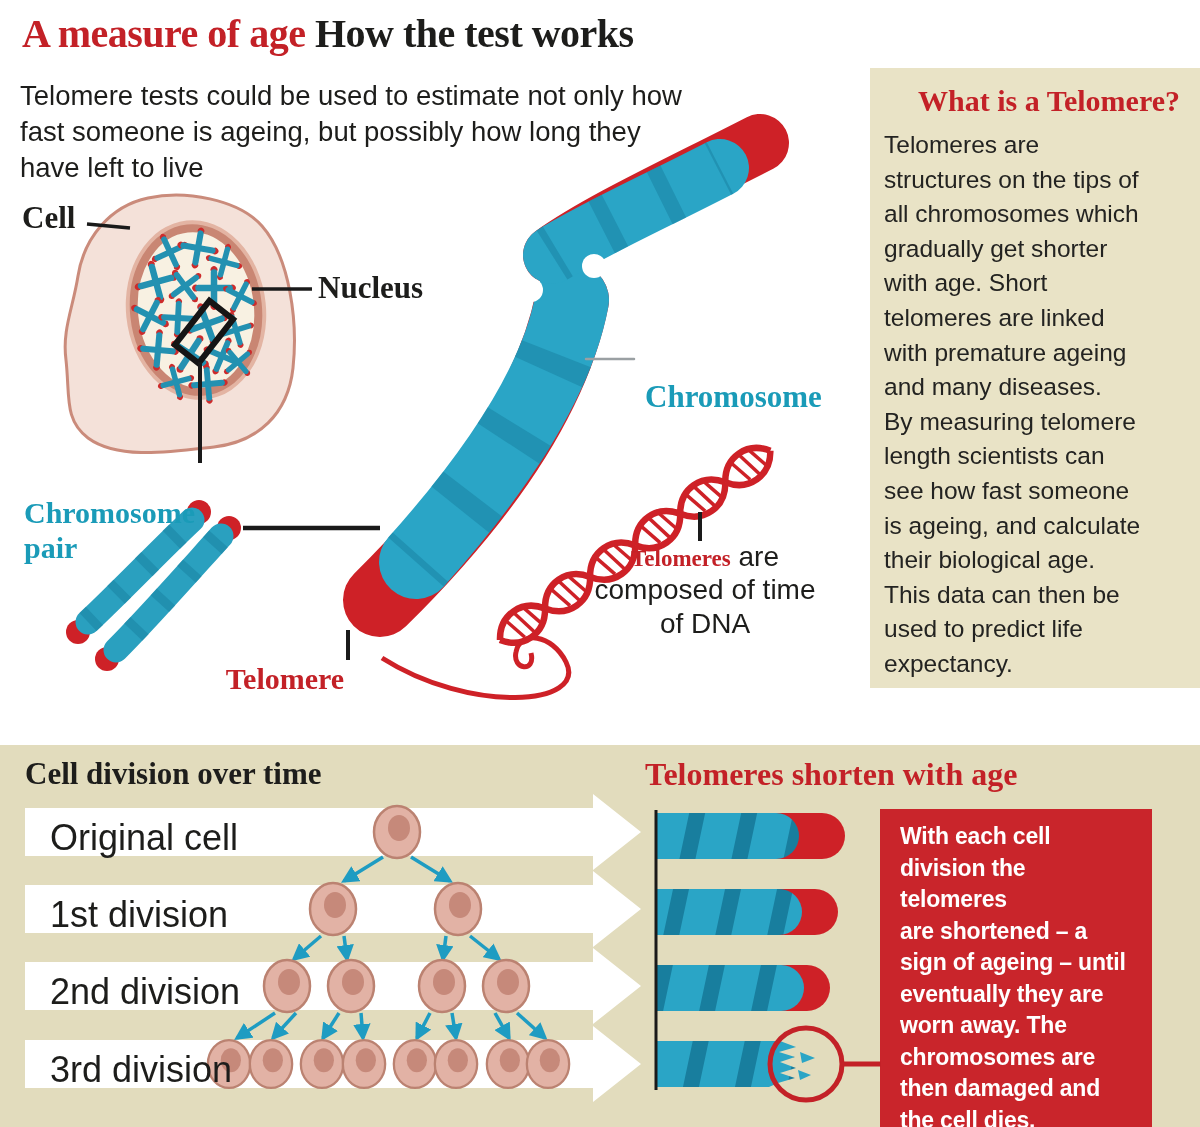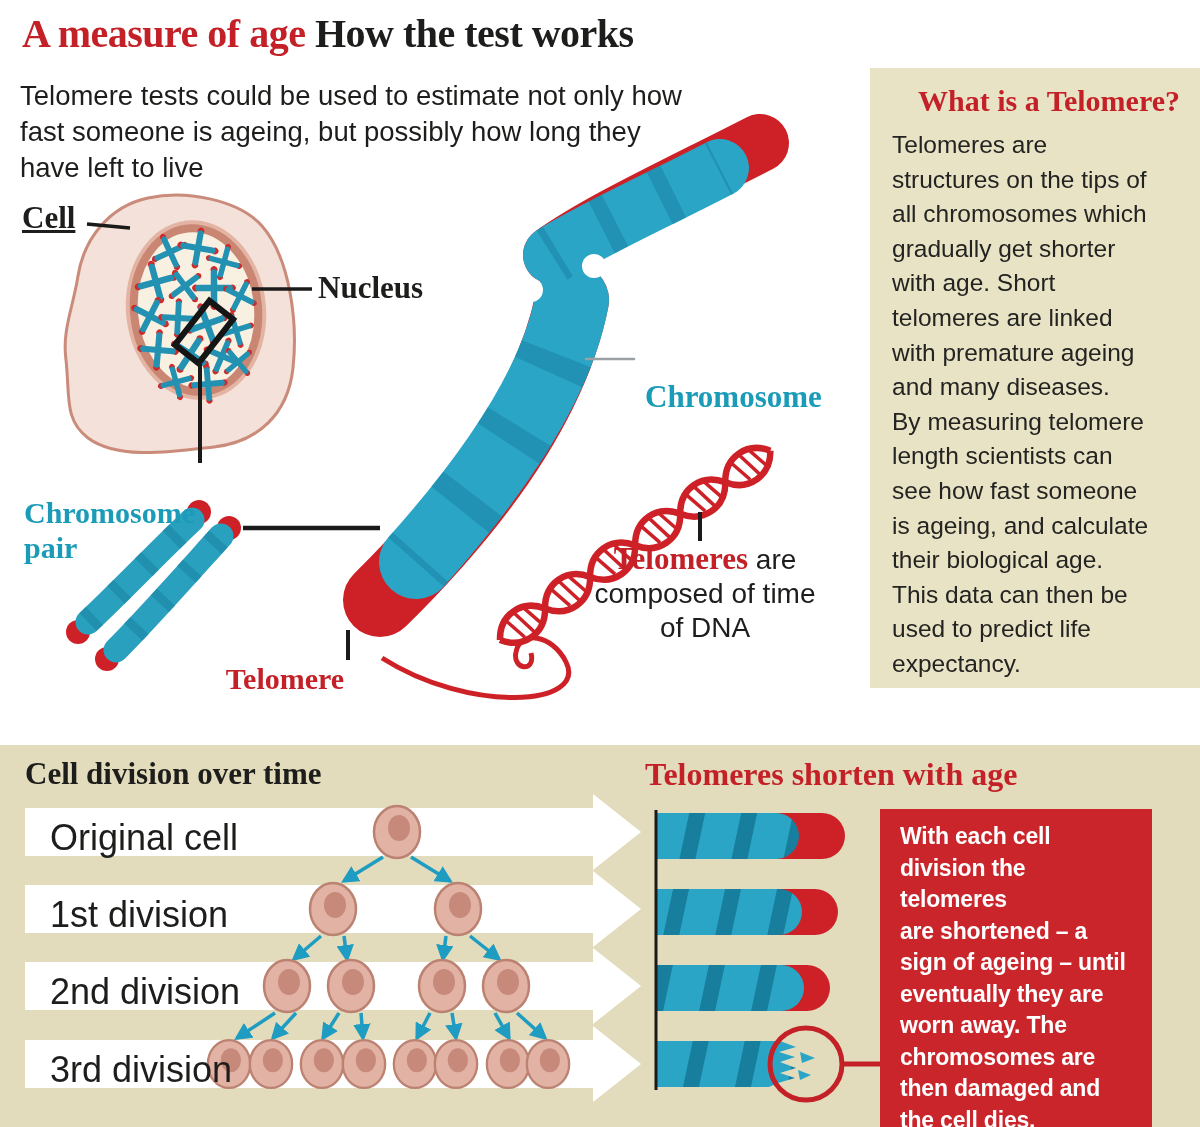--- a/index.html
+++ b/index.html
@@ -7,35 +7,35 @@
          font-family:"Liberation Sans","DejaVu Sans",sans-serif;color:#1d1d1b;}
   .abs{position:absolute;}
   .serif{font-family:"Liberation Serif","DejaVu Serif",serif;}
   .red{color:#c32127;text-align:right;}
   .teal{color:#1a9bb8;margin-top:39px;}
 
   .title{left:22px;top:10px;font-size:40px;font-weight:bold;letter-spacing:-.5px;z-index:3;}
   .intro{left:20px;top:78px;width:700px;font-size:27.5px;line-height:36px;white-space:pre-line;z-index:3;}
 
   .sidebar{left:870px;top:68px;width:330px;height:620px;background:#e9e3c6;z-index:1;
-           box-sizing:border-box;padding:16px 20px 0 22px;}
+           box-sizing:border-box;padding:16px 20px 0 14px;}
   .sidebar-head{font-size:30px;font-weight:bold;}
   .sidebar-body{margin-top:10px;font-size:24.5px;line-height:34.6px;white-space:pre-line;color:#232321;}
 
   .bottom-bg{left:0;top:745px;width:1200px;height:382px;background:#e2dcbd;z-index:0;}
 
   .label{z-index:3;font-weight:bold;}
-  .cell-label{left:22px;top:200px;font-size:31px;text-decoration:underline;}
+  .cell-label{left:22px;top:200px;font-size:31px;}
   .nucleus-label{left:318px;top:270px;font-size:31px;}
   .pair-label{left:24px;top:456px;font-size:30px;line-height:35px;white-space:pre-line;}
   .chromosome-label{left:645px;top:340px;font-size:31px;}
   .telomere-label{left:200px;top:662px;width:170px;text-align:center;font-size:30px;}
 
   .tel-note{left:550px;top:541px;width:310px;text-align:center;z-index:3;}
-  .tn-red{font-size:31px;font-weight:bold;}
+  .tn-red{font-size:23px;font-weight:bold;}
   .tn-black{font-size:28px;color:#1d1d1b;font-family:"Liberation Sans",sans-serif;font-weight:normal;}
   .tn2{font-size:28px;line-height:34px;white-space:pre-line;}
 
   .section-head-left{left:25px;top:756px;font-size:31px;font-weight:bold;z-index:3;}
   .section-head-right{left:645px;top:756px;font-size:32px;font-weight:bold;z-index:3;}
 
   .row-label{z-index:3;font-size:36px;left:50px;}
   .row-label.r0{top:817px;} .row-label.r1{top:894px;} .row-label.r2{top:971px;} .row-label.r3{top:1049px;}
 
   .note-box{left:880px;top:809px;width:272px;height:318px;background:#c9252b;z-index:1;

